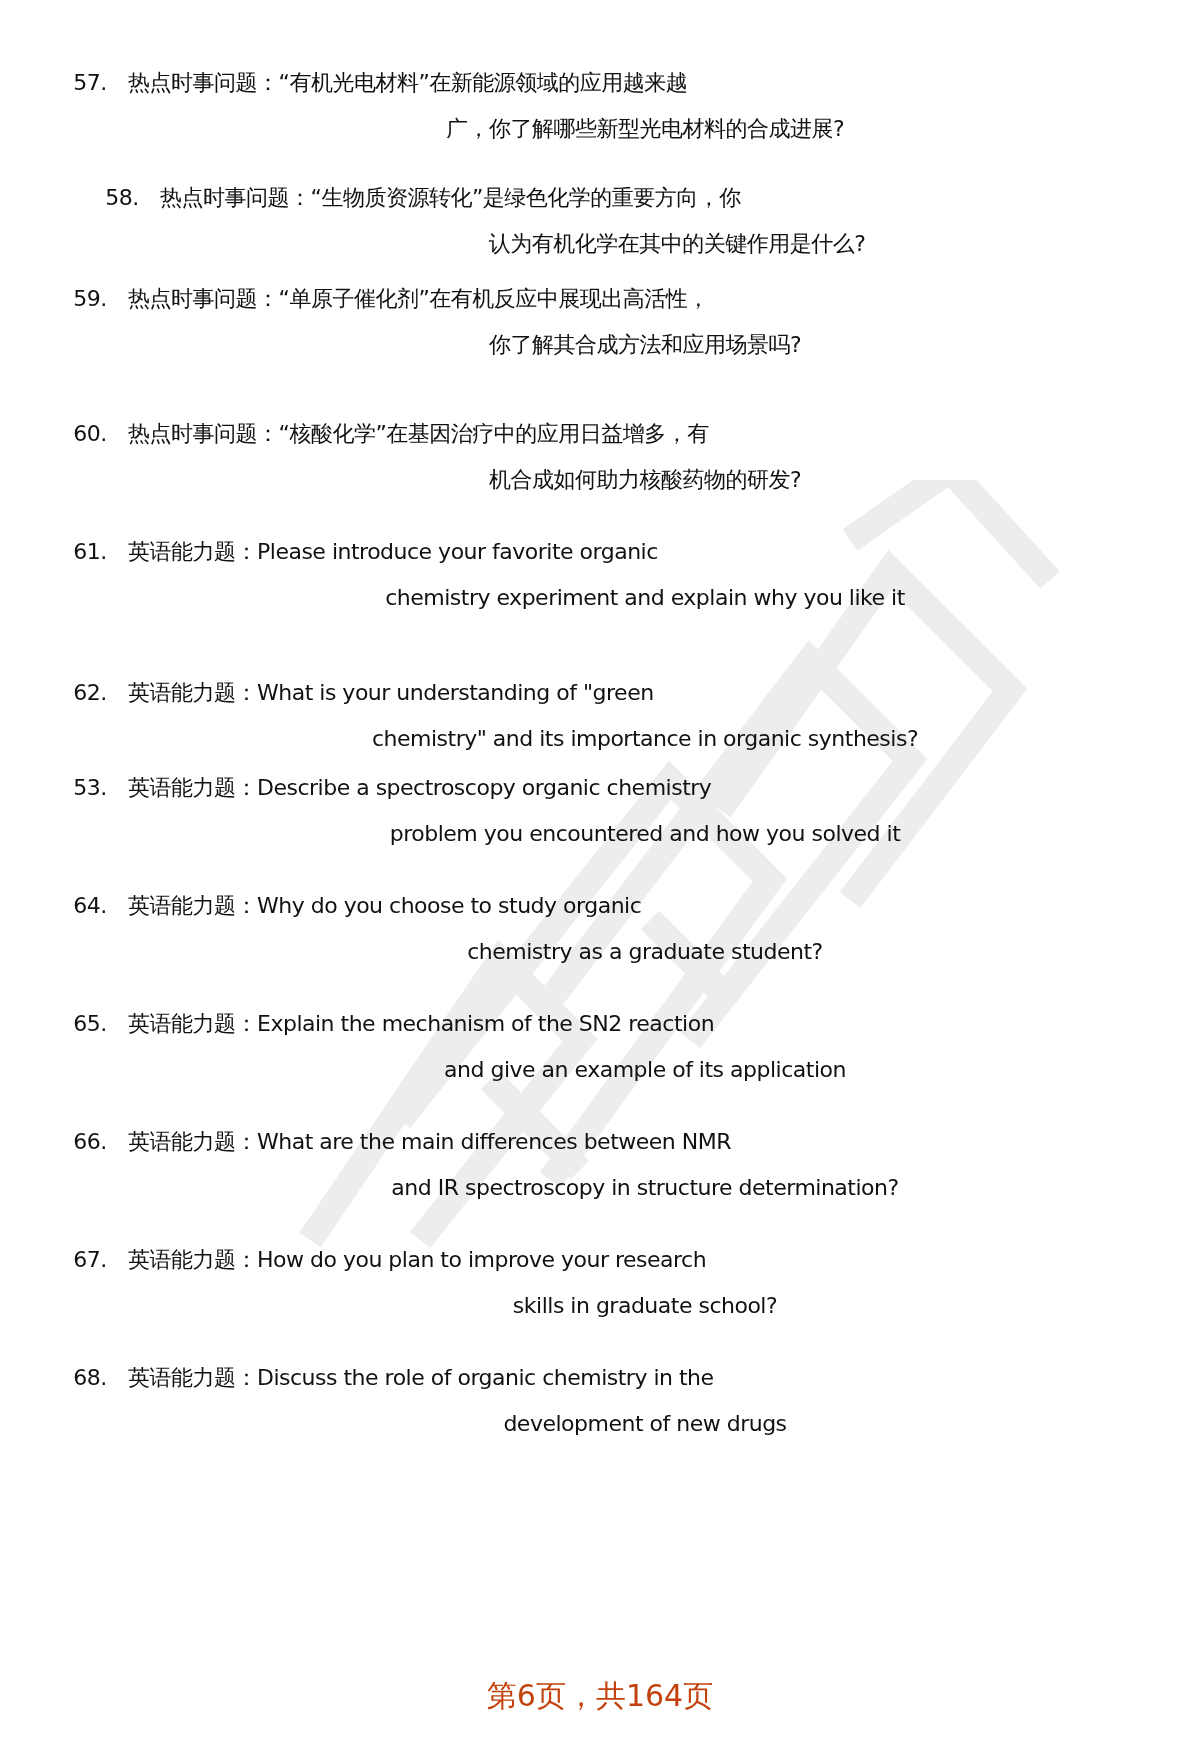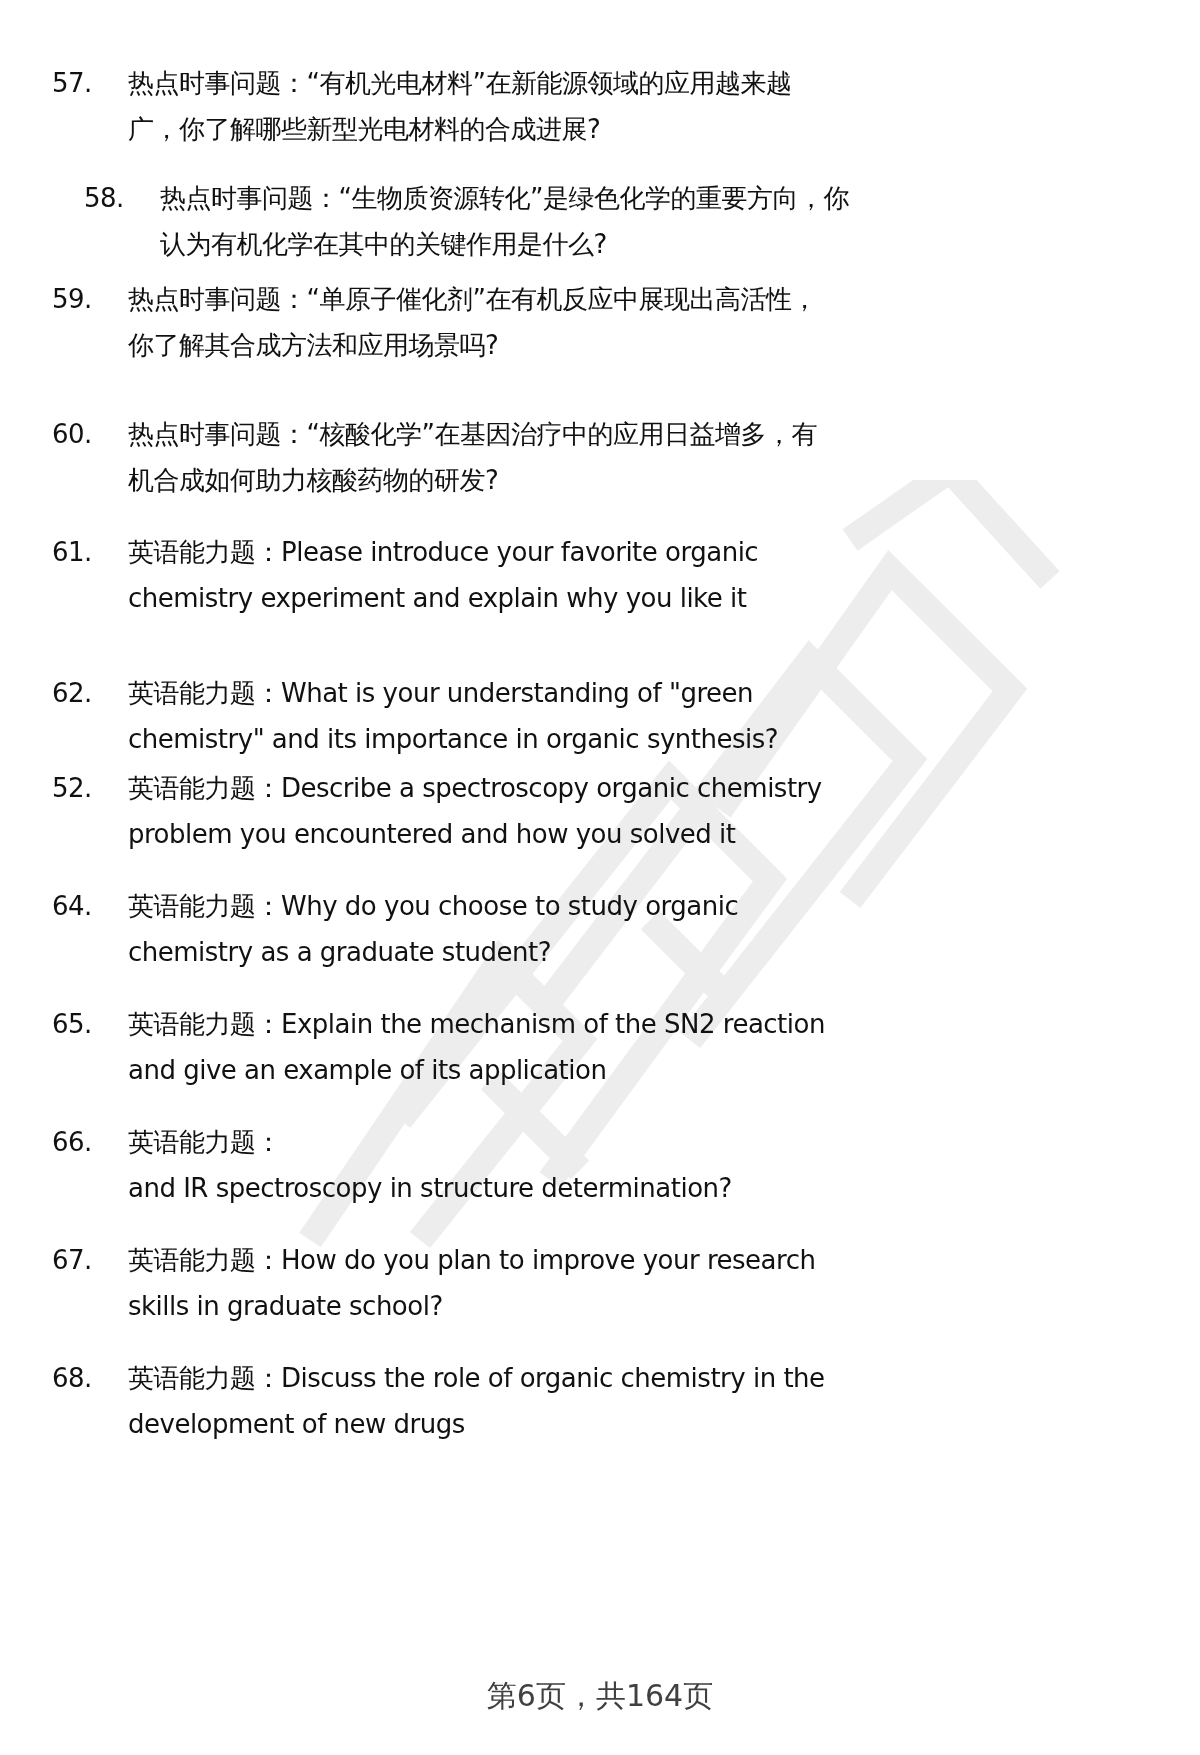--- a/index.html
+++ b/index.html
@@ -29,23 +29,24 @@
     left: 0;
     top: 0;
     width: 1200px;
     height: 1755px;
     z-index: 1;
   }
   .question {
     position: absolute;
     left: 52px;
     width: 1110px;
-    font-size: 26px;
+    font-size: 22px;
     line-height: 46px;
     letter-spacing: -0.5px;
+    text-align: center;
   }
   .q-line {
     display: flex;
     white-space: nowrap;
   }
   .q-num {
     width: 76px;
     flex: 0 0 76px;
   }
   .q-cat {
@@ -59,21 +60,21 @@
     white-space: nowrap;
   }
   .footer {
     position: absolute;
     top: 1676px;
     left: 0;
     width: 1200px;
     text-align: center;
     font-size: 30px;
     line-height: 40px;
-    color: #404040;
+    color: #c2410c;
   }
 </style>
 </head>
 <body>
 
 <svg class="watermark" viewBox="0 0 820 780" xmlns="http://www.w3.org/2000/svg">
   <g fill="none" stroke="#ededed" stroke-width="26" stroke-linejoin="miter">
     <path d="M60 760 L250 480 L330 560 L170 760"></path>
     <path d="M150 640 L420 300 L520 400 L300 700"></path>
     <path d="M300 520 L560 180 L660 280 L440 560"></path>
@@ -135,21 +136,21 @@
     <div class="q-line">
       <span class="q-num">62.</span>
       <span class="q-cat">英语能力题：</span>
       <span class="q-text">What is your understanding of "green</span>
     </div>
     <div class="q-cont">chemistry" and its importance in organic synthesis?</div>
   </div>
 
   <div class="question" style="top:765px;">
     <div class="q-line">
-      <span class="q-num">52.</span>
+      <span class="q-num">53.</span>
       <span class="q-cat">英语能力题：</span>
       <span class="q-text">Describe a spectroscopy organic chemistry</span>
     </div>
     <div class="q-cont">problem you encountered and how you solved it</div>
   </div>
 
   <div class="question" style="top:883px;">
     <div class="q-line">
       <span class="q-num">64.</span>
       <span class="q-cat">英语能力题：</span>
@@ -164,20 +165,21 @@
       <span class="q-cat">英语能力题：</span>
       <span class="q-text">Explain the mechanism of the SN2 reaction</span>
     </div>
     <div class="q-cont">and give an example of its application</div>
   </div>
 
   <div class="question" style="top:1119px;">
     <div class="q-line">
       <span class="q-num">66.</span>
       <span class="q-cat">英语能力题：</span>
+      <span class="q-text">What are the main differences between NMR</span>
     </div>
     <div class="q-cont">and IR spectroscopy in structure determination?</div>
   </div>
 
   <div class="question" style="top:1237px;">
     <div class="q-line">
       <span class="q-num">67.</span>
       <span class="q-cat">英语能力题：</span>
       <span class="q-text">How do you plan to improve your research</span>
     </div>

